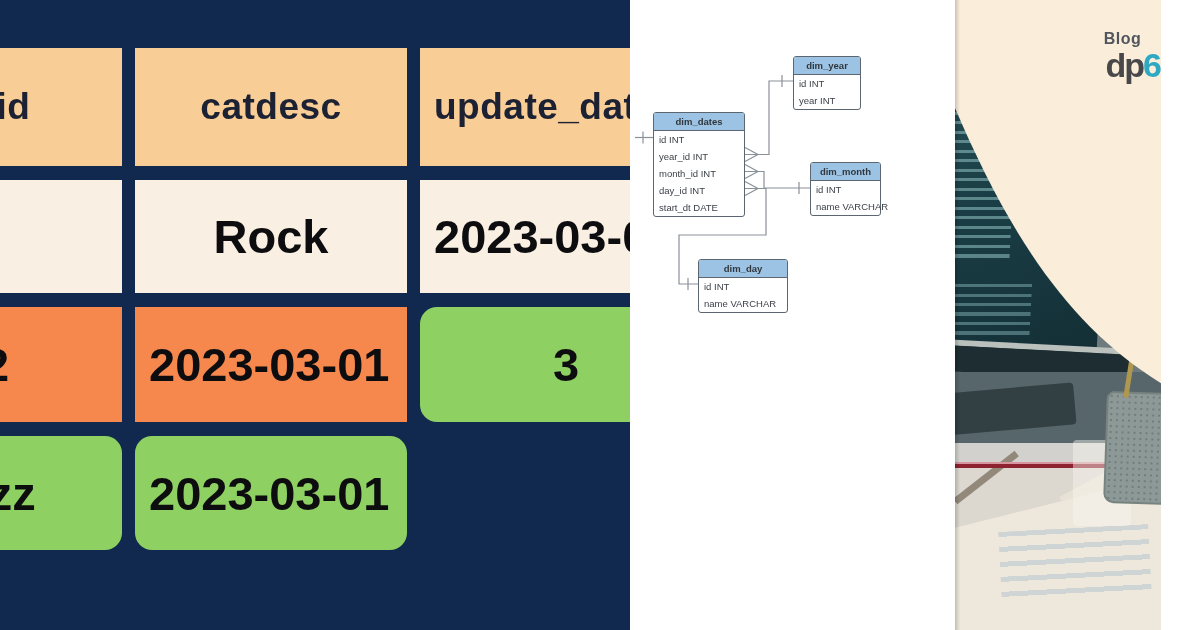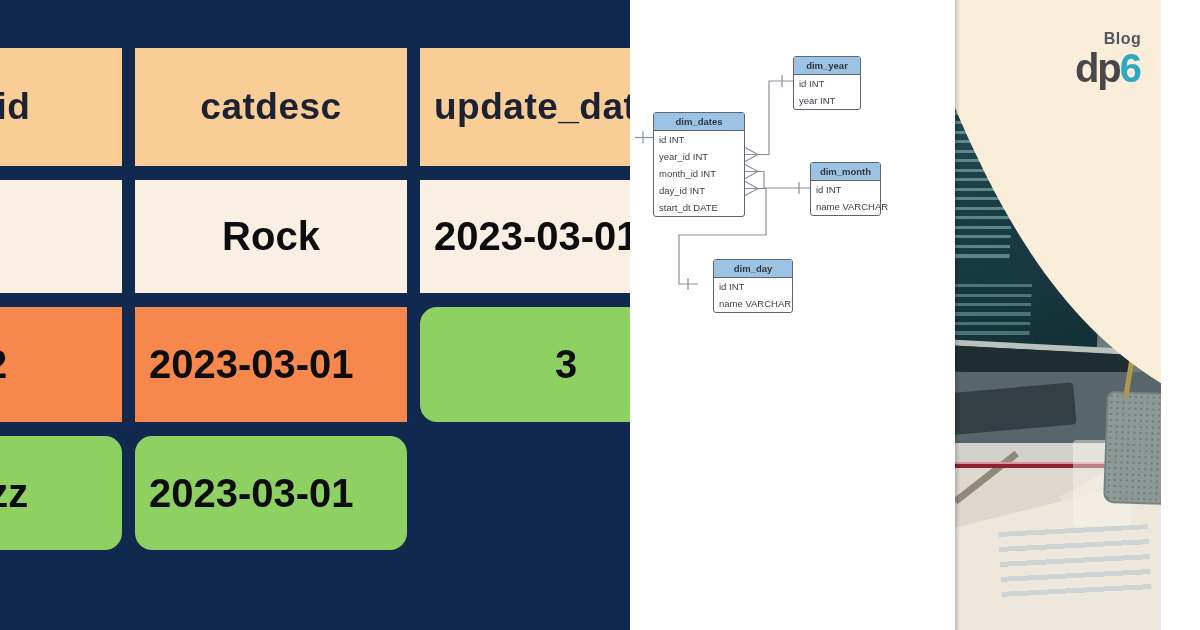--- a/index.html
+++ b/index.html
@@ -10,21 +10,21 @@
   
   .panel-table{left:0;width:630px;background:#12294f;}
   .tgrid{position:absolute;left:-150px;top:48px;display:grid;
          grid-template-columns:272px 272px 272px;
          grid-template-rows:118px 113px 115px 114px;
          column-gap:13px;row-gap:14px;}
   .cell{display:flex;align-items:center;justify-content:center;
         font-weight:bold;white-space:nowrap;overflow:hidden;}
   .cell.c3{justify-content:flex-start;padding-left:14px;}
   .head{background:#f9cd96;font-size:37px;color:#1c2233;letter-spacing:.5px;}
-  .data{font-size:40px;color:#0d0d10;}
+  .data{font-size:47px;color:#0d0d10;}
   .r-rock{background:#f9f0e3;}
   .r-pop{background:#f6884e;}
   .r-jazz{background:#8ed162;border-radius:17px;}
   .idshift{padding-left:20px;}
 
   
   .panel-diagram{left:630px;width:325px;background:#ffffff;}
   .entity{position:absolute;background:#fff;border:1.2px solid #5b6670;
           border-radius:3px;font-size:9.5px;color:#3a3f45;box-sizing:border-box;}
   .entity-header{background:#9cc3e4;border-bottom:1.2px solid #5b6670;
@@ -68,21 +68,21 @@
   .cup{position:absolute;left:150px;top:392px;width:68px;height:112px;z-index:4;
         background-color:#8d9997;border:2px solid #77837f;box-sizing:border-box;
         background-image:radial-gradient(#6f7d7c 1px,transparent 1.3px);
         background-size:6px 6px;border-radius:8px 8px 10px 10px;transform:rotate(2deg);}
   .pencil{position:absolute;left:172px;top:350px;width:5px;height:48px;z-index:4;
         background:#b0974f;transform:rotate(9deg);}
   .blob{position:absolute;left:0;top:0;z-index:5;}
   .logo{position:absolute;left:100px;top:30px;width:105px;z-index:7;text-align:center;}
   .blog-label{font-size:16px;font-weight:bold;color:#50555e;letter-spacing:.5px;
         margin-bottom:1px;margin-left:30px;}
-  .dp6{font-size:40px;font-weight:bold;letter-spacing:-2px;line-height:.95;}
+  .dp6{font-size:34px;font-weight:bold;letter-spacing:-2px;line-height:.95;text-align:right;}
   .edge-shade{position:absolute;left:0;top:0;width:5px;height:630px;z-index:8;
         background:linear-gradient(to right,rgba(0,0,0,.18),transparent);}
 </style>
 </head>
 <body>
 
 <div class="stage">
 
   <div class="panel panel-table">
     <div class="tgrid">
@@ -150,21 +150,21 @@
       <div class="entity-field">id INT</div>
       <div class="entity-field">year INT</div>
     </div>
 
     <div class="entity" style="left:180px;top:162px;width:71px">
       <div class="entity-header">dim_month</div>
       <div class="entity-field">id INT</div>
       <div class="entity-field">name VARCHAR</div>
     </div>
 
-    <div class="entity" style="left:83px;top:259px;width:80px">
+    <div class="entity" style="left:68px;top:259px;width:90px">
       <div class="entity-header">dim_day</div>
       <div class="entity-field">id INT</div>
       <div class="entity-field">name VARCHAR</div>
     </div>
   </div>
 
   <div class="panel panel-brand">
     <div class="wall"></div>
     <div class="screen">
       <div class="codelines code1"></div>

